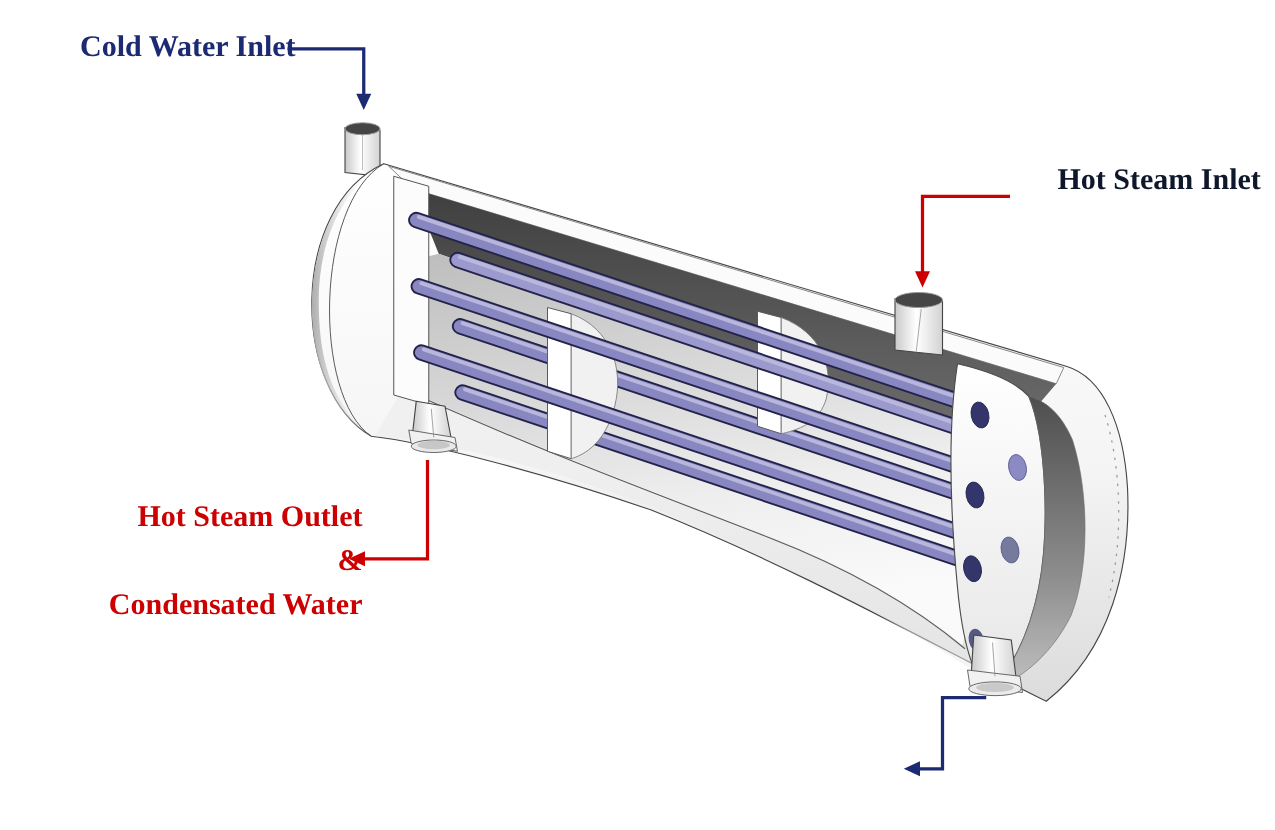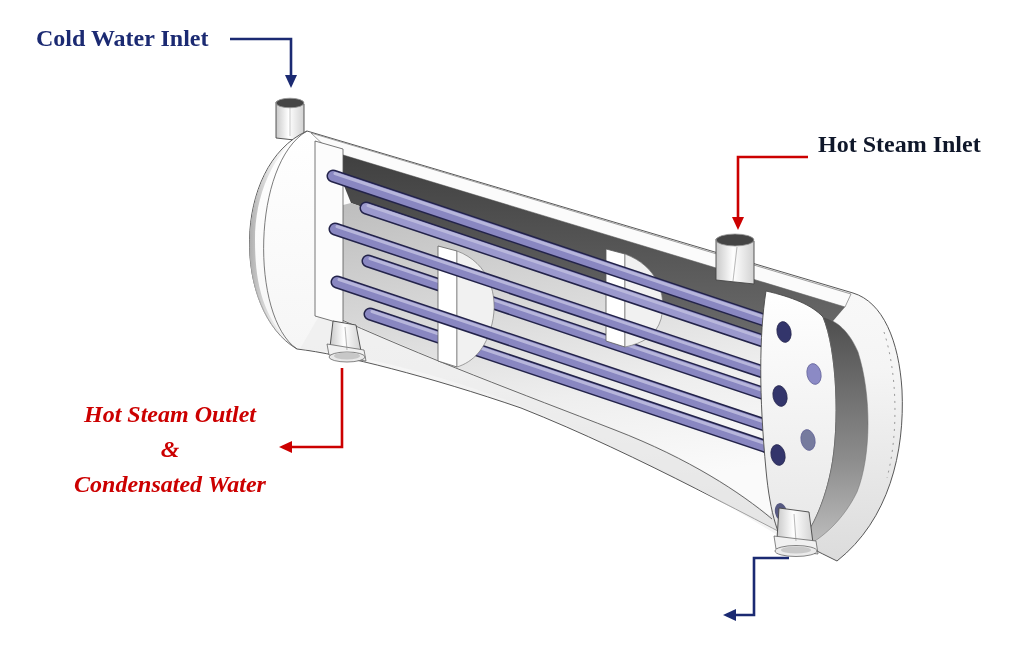--- a/index.html
+++ b/index.html
@@ -12,22 +12,22 @@
   }
   .stage svg{position:absolute;left:0;top:0;}
   .anno{
     position:absolute;
     font-weight:bold;
     font-size:24px;
     letter-spacing:0px;
     white-space:nowrap;
     color:#1b2a72;
   }
-  .anno.center{text-align:center;white-space:normal;line-height:35px;font-style:italic;}
-  .anno .ln{display:block;}
+  .anno.center{text-align:right;white-space:normal;line-height:35px;}
+  .anno .ln{display:block;margin-left:28px;}
   .arrow-line{fill:none;stroke-width:2.6px;}
   .blue-stroke{stroke:#1b2a72;}
   .red-stroke{stroke:#cc0000;}
   .blue-fill{fill:#1b2a72;}
   .red-fill{fill:#cc0000;}
   .outline{stroke:#454545;stroke-width:0.9;}
   .tube-outline{stroke:#23234a;stroke-width:13;stroke-linecap:round;fill:none;}
   .tube-body{stroke:#8987c1;stroke-width:10;stroke-linecap:round;fill:none;}
   .tube-body.lit{stroke:#9b99cd;}
   .tube-hi{stroke:#bcbbde;stroke-width:3;stroke-linecap:round;fill:none;opacity:.9;}

